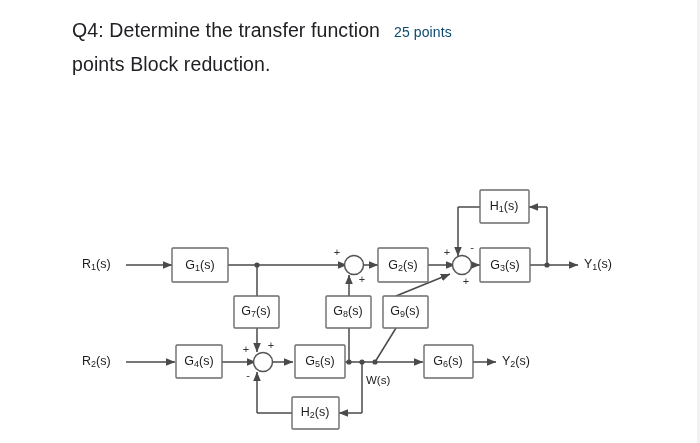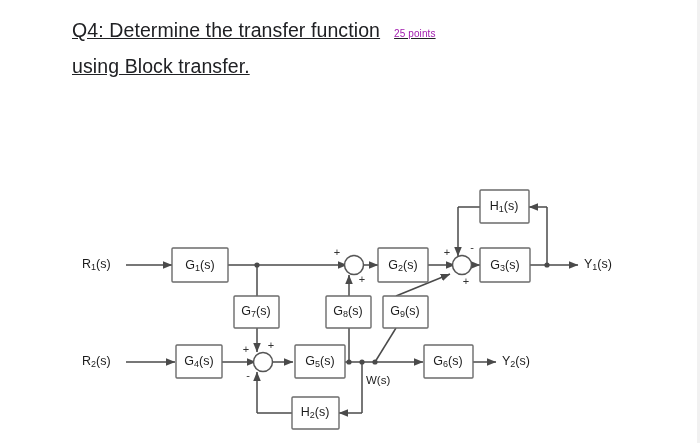--- a/index.html
+++ b/index.html
@@ -28,29 +28,28 @@
     left: 72px;
     top: 14px;
     width: 580px;
   }
   .q-line {
     font-size: 19.5px;
     line-height: 32px;
     color: #202124;
     letter-spacing: 0.1px;
     white-space: nowrap;
-    text-decoration: underline;
   }
   .q-line-1 {
     display: flex;
     align-items: baseline;
   }
   .q-points {
-    font-size: 10px;
-    color: #a21caf;
+    font-size: 14px;
+    color: #0c4a6e;
     margin-left: 14px;
     line-height: 32px;
     white-space: nowrap;
   }
 
   
   #diagram {
     position: absolute;
     left: 0;
     top: 160px;
@@ -118,21 +117,21 @@
 </head>
 <body>
 
 <div id="page">
 
   <div class="question-block">
     <div class="q-line q-line-1">
       <span>Q4: Determine the transfer function</span>
       <span class="q-points">25 points</span>
     </div>
-    <div class="q-line">using Block transfer.</div>
+    <div class="q-line">points Block reduction.</div>
   </div>
 
   <div id="diagram">
     <svg width="700" height="283" viewBox="0 0 700 283" xmlns="http://www.w3.org/2000/svg">
       <defs>
         <marker id="ah" markerWidth="7" markerHeight="7" refX="6.2" refY="3" orient="auto">
           <path d="M0,0.4 L6.4,3 L0,5.6 Z" class="arrowhead"></path>
         </marker>
       </defs>
 

